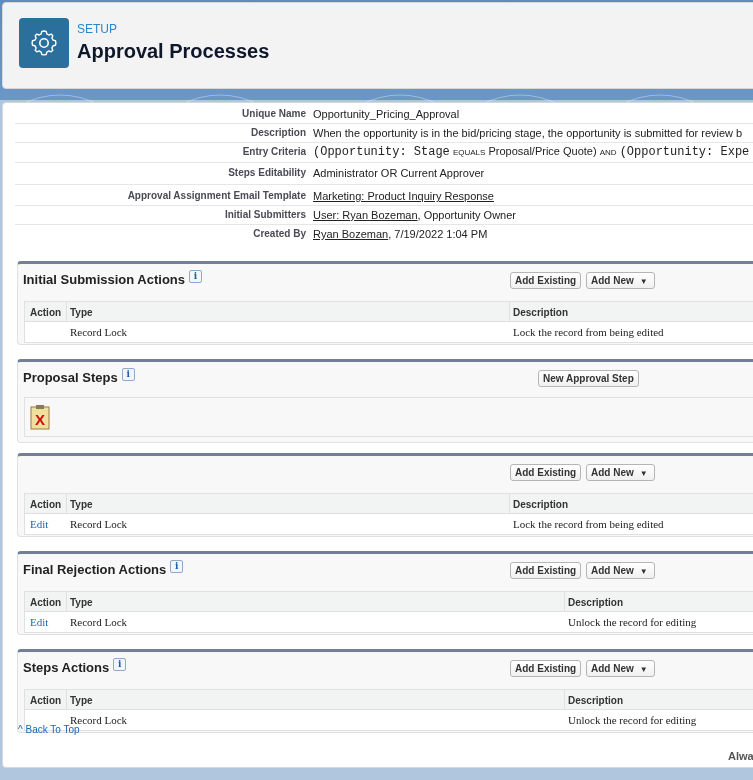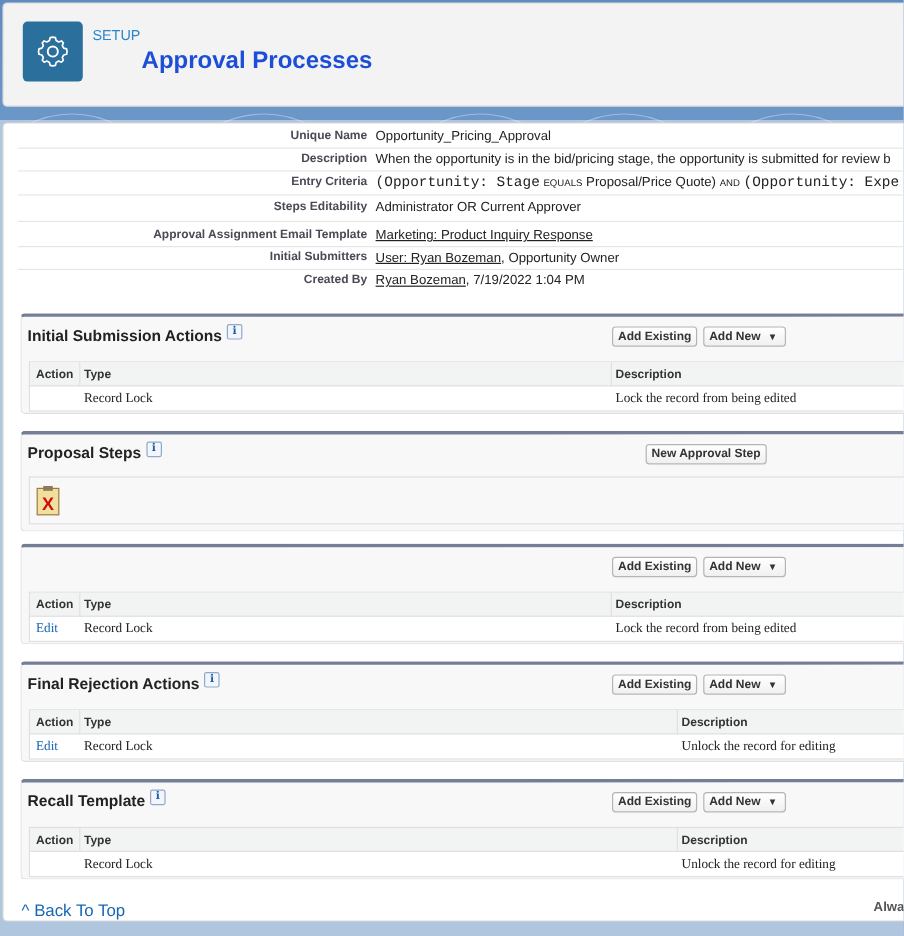--- a/index.html
+++ b/index.html
@@ -22,21 +22,21 @@
   }
   .header-icon {
     position: absolute; left: 16px; top: 15px; width: 50px; height: 50px;
     background: #2b6f9d; border-radius: 4px;
     display: flex; align-items: center; justify-content: center;
   }
   .header-eyebrow {
     position: absolute; left: 74px; top: 19px; font-size: 12px; color: #2a86c9;
   }
   .header-title {
-    position: absolute; left: 74px; top: 37px; font-size: 20px; font-weight: bold; color: #1d4ed8; margin-left: 41px;
+    position: absolute; left: 74px; top: 37px; font-size: 20px; font-weight: bold; color: #0f172a;
   }
   .main {
     position: absolute; left: 2px; top: 102px; width: 760px; height: 666px;
     background: #fff; border-radius: 4px 0 0 4px; border: 1px solid #d8d8d8;
   }
   .detail-row {
     position: absolute; left: 12px; width: 750px; height: 20px;
     border-bottom: 1px solid #e6e6e6;
   }
   .detail-row:last-child { border-bottom: none; }
@@ -86,21 +86,21 @@
   .edit-link { color: #1866b4; text-decoration: none; }
   .empty-box {
     position: absolute; left: 6px; top: 35px; width: 760px; height: 40px;
     background: #f8f8f8; border: 1px solid #e0e0e0;
   }
   .empty-text { position: absolute; left: 168px; top: 13px; font-size: 11px; color: #222; }
   .clipboard {
     position: absolute; left: 5px; top: 6px; width: 20px; height: 26px;
   }
   .back-top {
-    position: absolute; left: 18px; top: 750px; font-size: 14px; color: #1866b4; text-decoration: none;
+    position: absolute; left: 18px; top: 724px; font-size: 10px; color: #1866b4; text-decoration: none;
   }
   .footer-right {
     position: absolute; left: 728px; top: 750px; font-size: 11px; color: #555; white-space: nowrap; font-weight: bold;
   }
 </style>
 </head>
 <body>
 
 <div class="bg-band"></div>
 <svg class="bg-swirl" viewBox="0 0 753 20" preserveAspectRatio="none">
@@ -226,21 +226,21 @@
       </div>
       <div class="tbl-row">
         <a class="td edit-link" href="#" style="left:5px;">Edit</a>
         <span class="td" style="left:45px;">Record Lock</span>
         <span class="td" style="left:543px;">Unlock the record for editing</span>
       </div>
     </div>
   </div>
 
   <div class="section" style="top:546px; height:84px;">
-    <div class="section-title"><span>Recall Template</span><span class="info-icon">i</span></div>
+    <div class="section-title"><span>Steps Actions</span><span class="info-icon">i</span></div>
     <div class="btn" style="left:492px; top:8px;">Add Existing</div>
     <div class="btn" style="left:568px; top:8px;"><span>Add New</span><span class="caret">▼</span></div>
     <div class="tbl" style="top:37px;">
       <div class="tbl-head">
         <span class="th" style="left:5px;">Action</span>
         <span class="col-divider" style="left:41px;"></span>
         <span class="th" style="left:45px;">Type</span>
         <span class="col-divider" style="left:539px;"></span>
         <span class="th" style="left:543px;">Description</span>
       </div>

